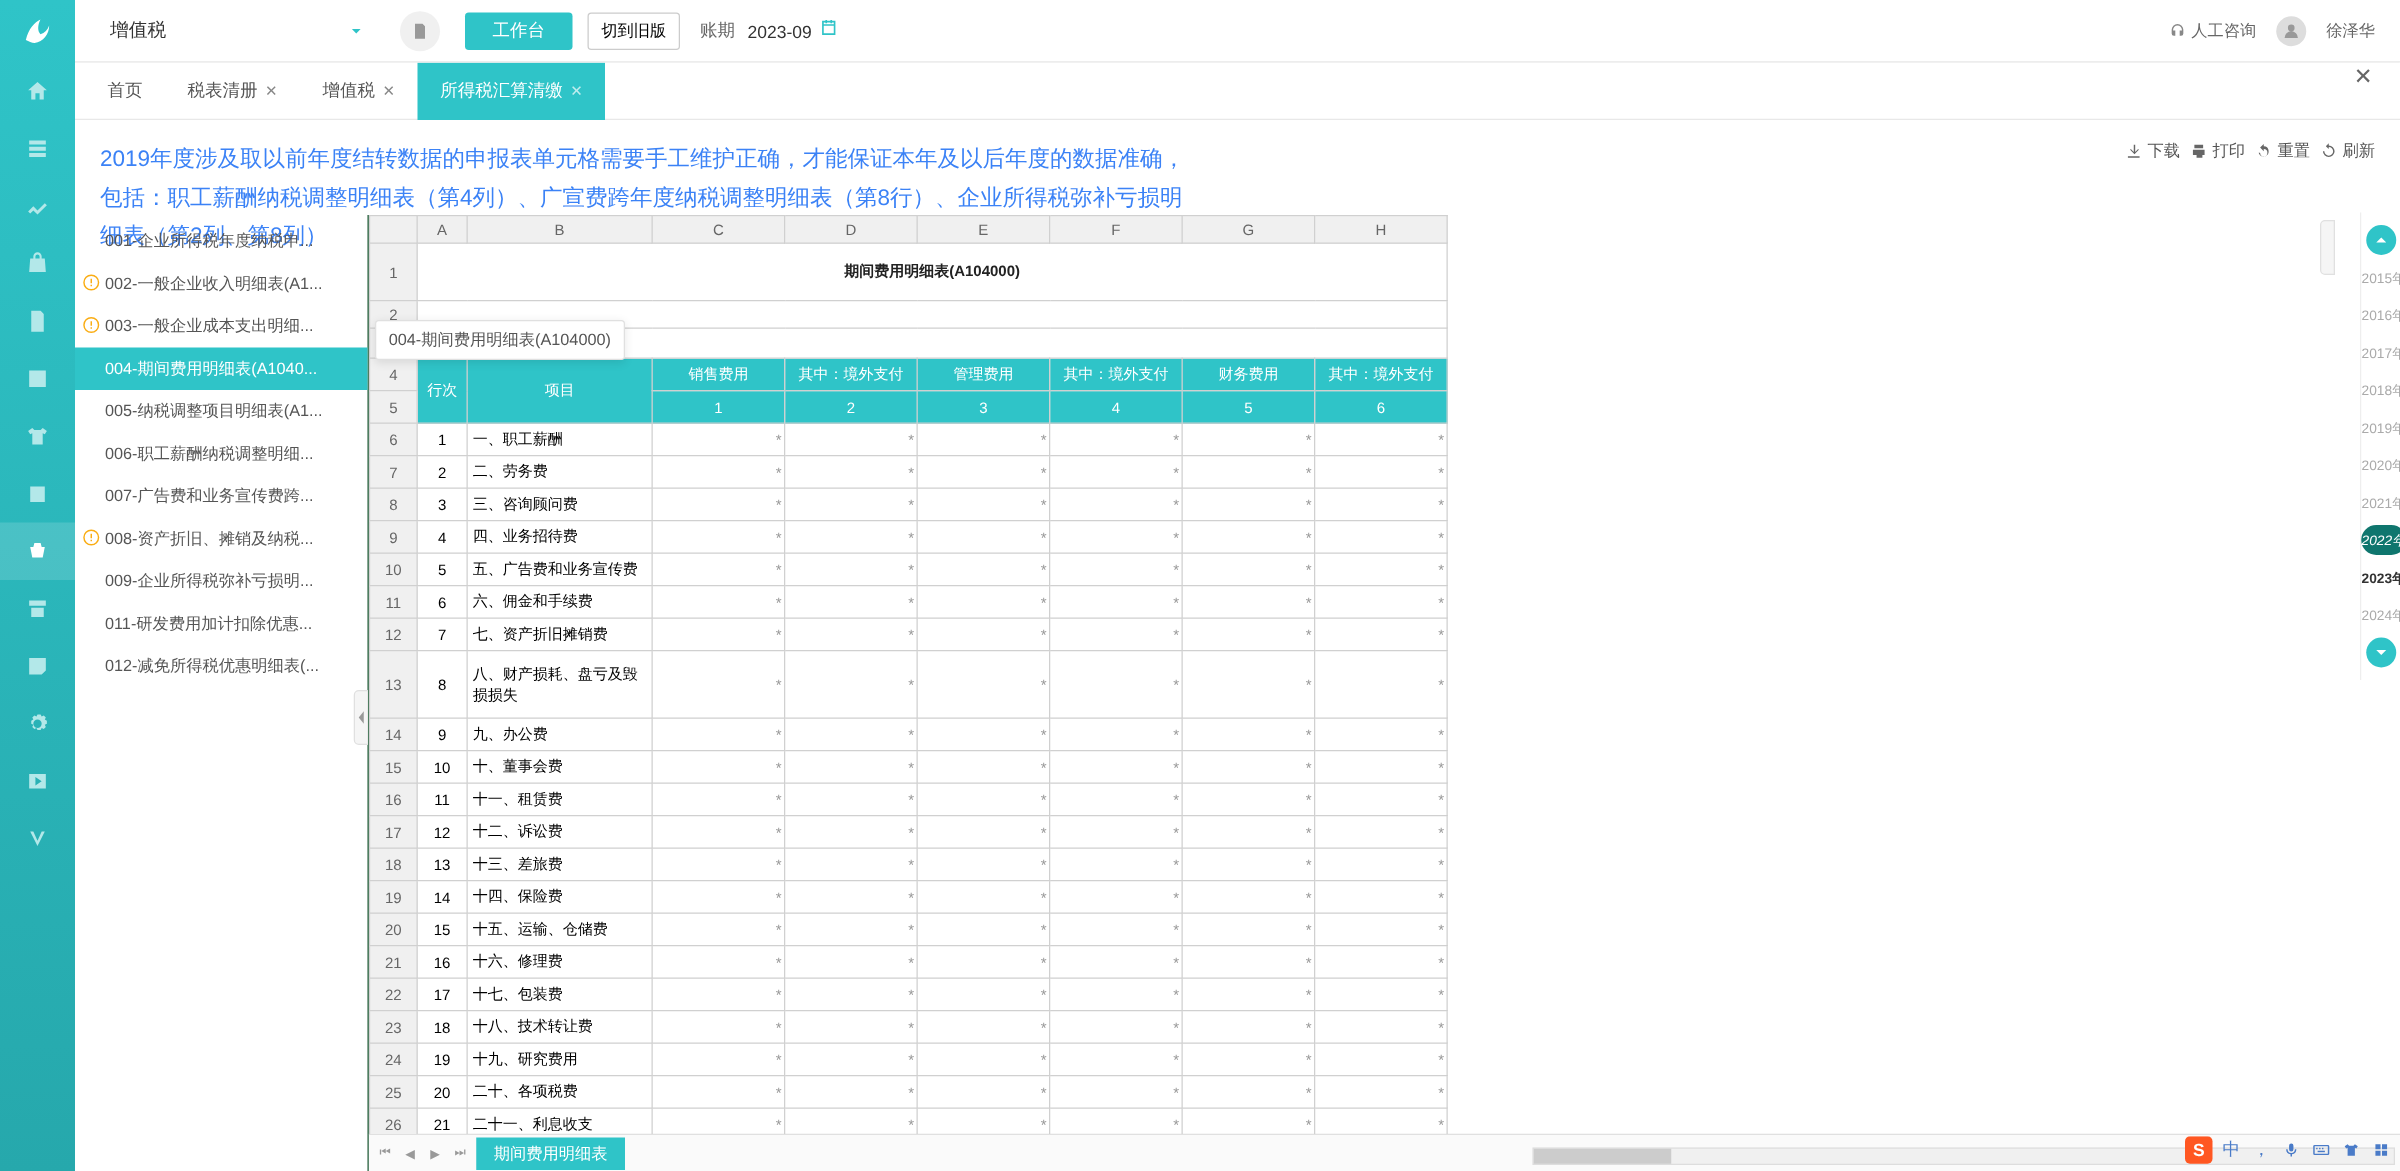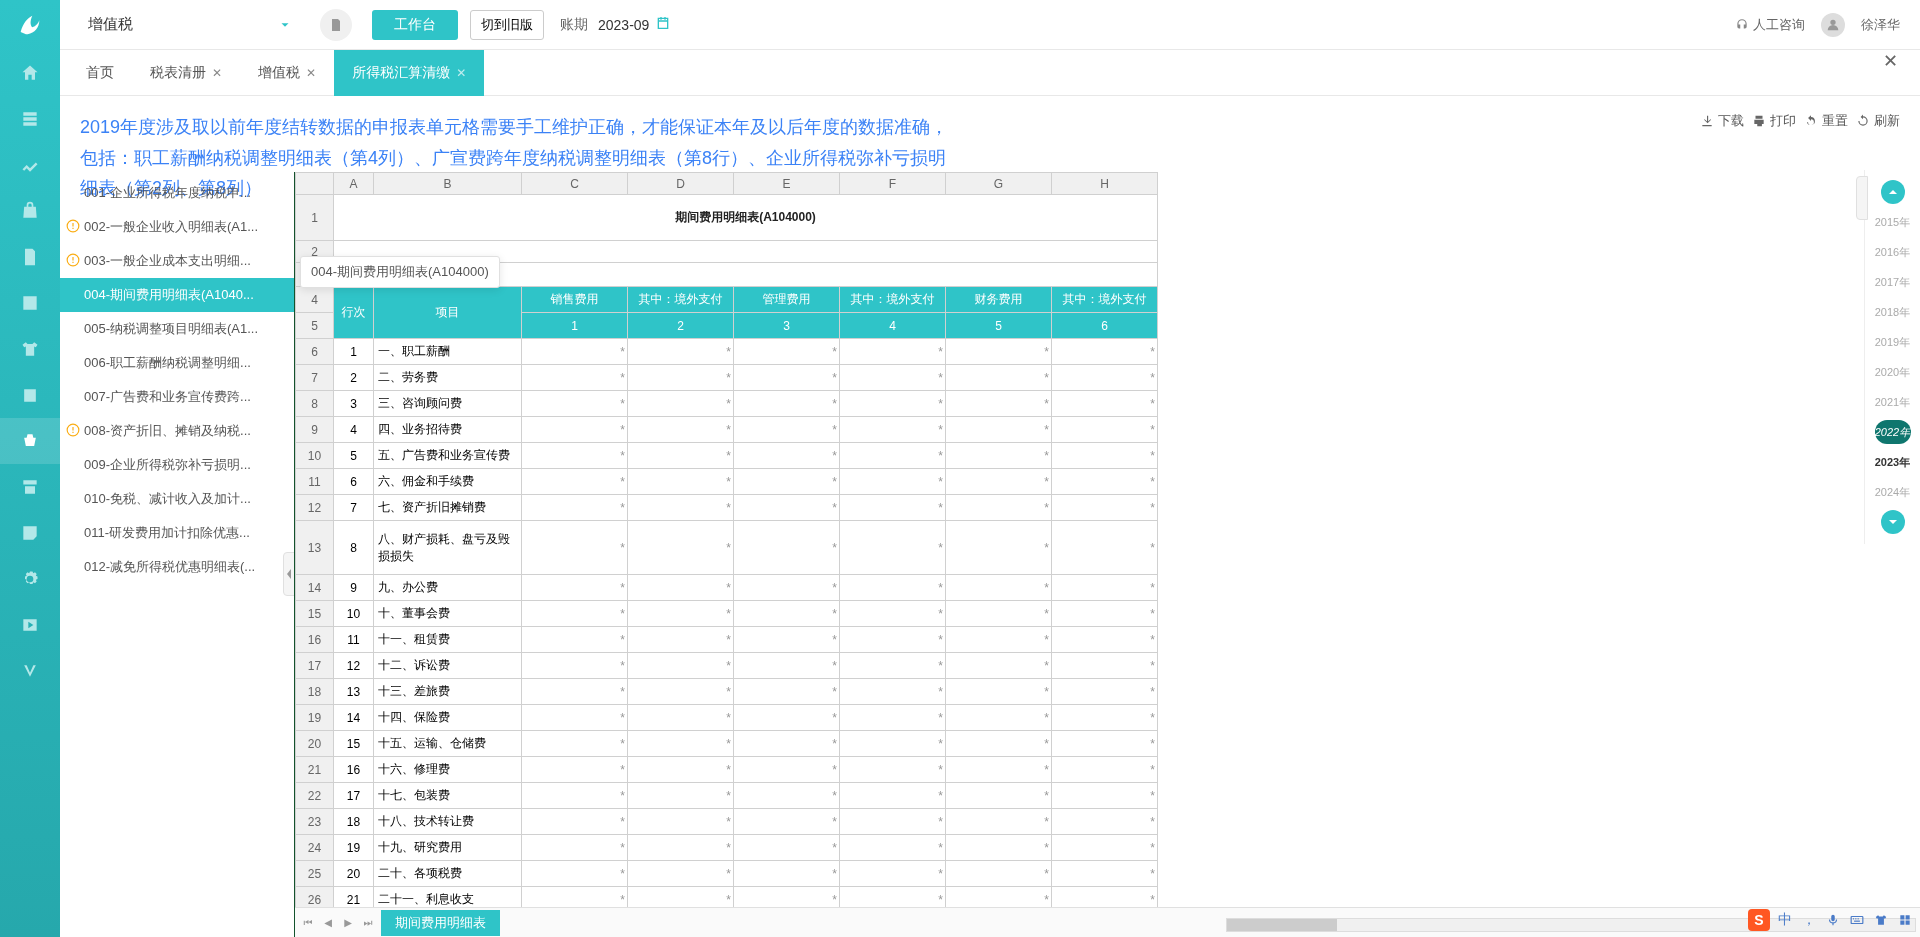--- a/index.html
+++ b/index.html
@@ -79,21 +79,21 @@
 
 
 .sheet-bottom { height: 30px; border-top: 1px solid #e0e0e0; display: flex; align-items: center; background: #fafafa; position: relative;}
 .sheet-nav { display: flex; padding: 0 4px; gap: 2px; }
 .sheet-nav-btn { width: 18px; height: 20px; display: flex; align-items: center; justify-content: center; cursor: pointer; color: #999; font-size: 10px;}
 .sheet-tab { padding: 4px 14px; background: #2fc4c8; color: white; font-size: 13px; cursor: pointer; }
 .hscroll { position: absolute; right: 4px; bottom: 5px; width: 690px; height: 14px; background: #f0f0f0; border: 1px solid #ddd;}
 .hscroll-thumb { position: absolute; left: 0; width: 110px; height: 100%; background: #ccc;}
 
 
-.year-rail { position: fixed; right: 0; top: 170px; width: 56px; background: white; border-left: 1px solid #eee; z-index: 70; padding: 6px 0;}
+.year-rail { position: fixed; right: 0; top: 170px; width: 32px; background: white; border-left: 1px solid #eee; z-index: 70; padding: 6px 0;}
 .year-btn { width: 36px; height: 24px; margin: 6px auto; border-radius: 12px; display: flex; align-items: center; justify-content: center; font-size: 11px; color: #aaa; cursor: pointer; }
 .year-btn.current { background: #0f766e; color: white; font-style: italic; }
 .year-btn.bold { color: #333; font-weight: bold;}
 .year-nav { width: 24px; height: 24px; margin: 4px auto; border-radius: 50%; background: #2fc4c8; display: flex; align-items: center; justify-content: center; cursor: pointer;}
 .year-nav svg { width: 12px; height: 12px; fill: white;}
 .expand-handle { position: fixed; right: 52px; top: 176px; width: 12px; height: 44px; background: #f5f5f5; border: 1px solid #e0e0e0; border-radius: 4px 0 0 4px; cursor: pointer; z-index: 71;}
 
 
 .ime-bar { position: fixed; right: 6px; bottom: 6px; display: flex; align-items: center; gap: 6px; z-index: 300; }
 .ime-badge { width: 22px; height: 22px; background: #ff5722; border-radius: 4px; display: flex; align-items: center; justify-content: center; color: white; font-weight: bold; font-size: 14px;}
@@ -282,21 +282,20 @@
               </svg></span><span>003-一般企业成本支出明细...</span></div>
           <div class="form-item active"><span>004-期间费用明细表(A1040...</span></div>
           <div class="form-item"><span>005-纳税调整项目明细表(A1...</span></div>
           <div class="form-item"><span>006-职工薪酬纳税调整明细...</span></div>
           <div class="form-item"><span>007-广告费和业务宣传费跨...</span></div>
           <div class="form-item"><span class="warn"><svg viewBox="0 0 24 24">
                 <circle cx="12" cy="12" r="10" fill="none" stroke="#faad14" stroke-width="2"></circle>
                 <path d="M12 7v6m0 2v2" stroke="#faad14" stroke-width="2"></path>
               </svg></span><span>008-资产折旧、摊销及纳税...</span></div>
           <div class="form-item"><span>009-企业所得税弥补亏损明...</span></div>
-          <div class="form-item"><span>010-免税、减计收入及加计...</span></div>
           <div class="form-item"><span>011-研发费用加计扣除优惠...</span></div>
           <div class="form-item"><span>012-减免所得税优惠明细表(...</span></div>
         </div>
       <div class="collapse-handle">
           <svg viewBox="0 0 8 12">
             <path d="M6 1L2 6l4 5z"></path>
           </svg>
         </div>
     </div>
 

